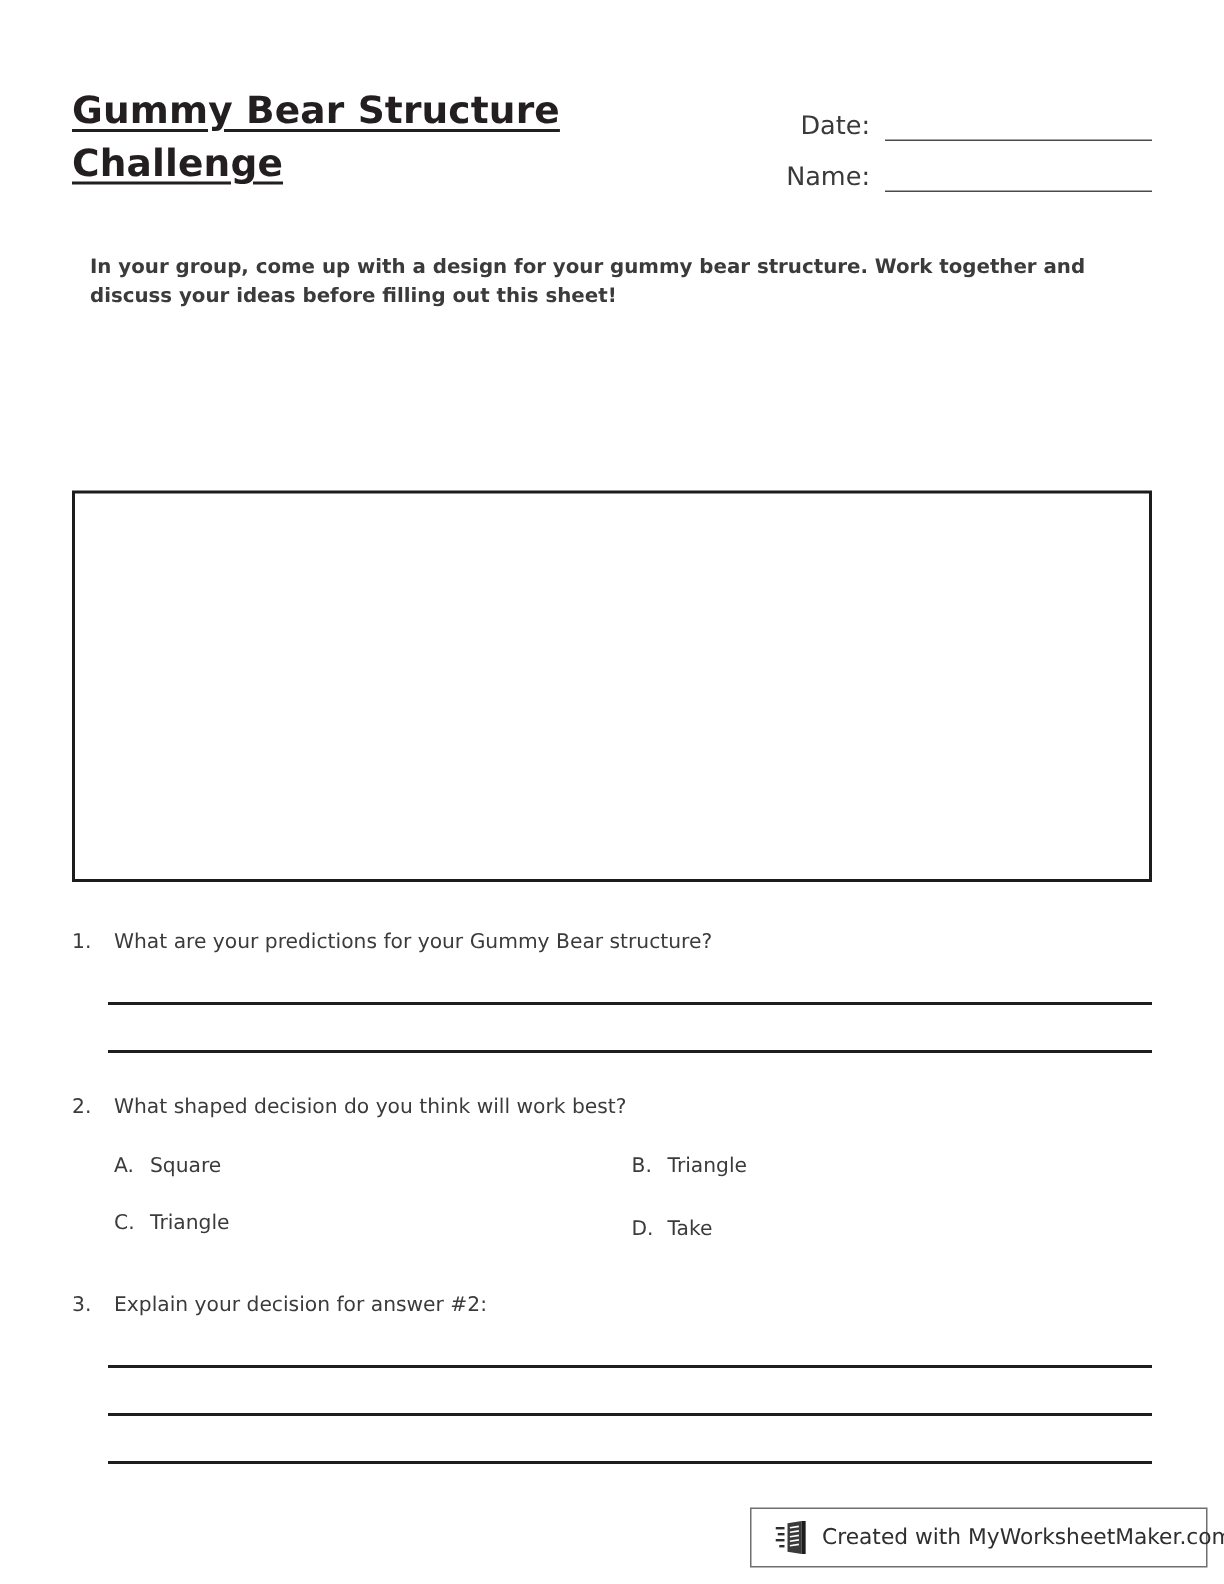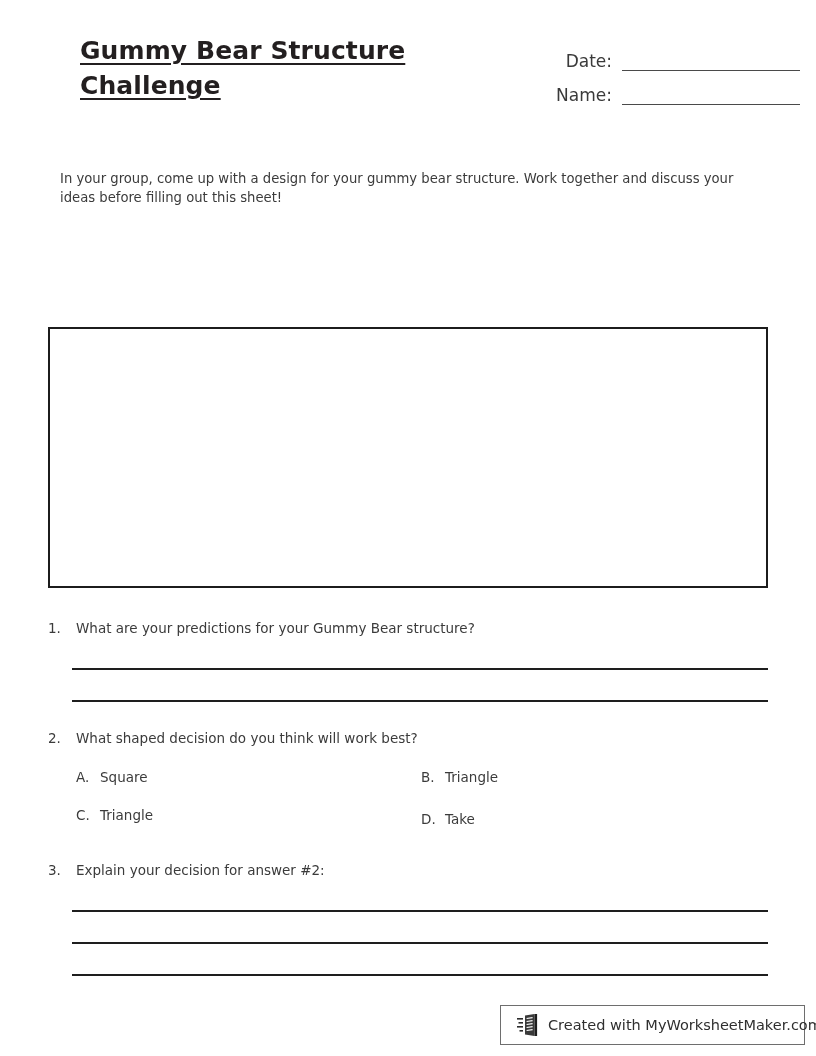--- a/index.html
+++ b/index.html
@@ -20,24 +20,23 @@
     position: absolute;
     inset: 0;
     width: 816px;
     height: 1056px;
   }
 
   
   .header {
     position: absolute;
     left: 48px;
-    top: 33px;
+    top: 56px;
     width: 720px;
     height: 84px;
-    margin-left: 32px;
   }
   .title {
     position: absolute;
     left: 0;
     top: 0;
     width: 380px;
     font-size: 25px;
     line-height: 35px;
     font-weight: bold;
     color: #231f20;
@@ -72,20 +71,21 @@
 
   
   .intro {
     position: absolute;
     left: 60px;
     top: 170px;
     width: 700px;
     font-size: 13.2px;
     line-height: 18.5px;
     color: #3b3b3b;
+    font-weight: bold;
   }
 
   
   .instruction-box {
     position: absolute;
     left: 48px;
     top: 249px;
     width: 720px;
     height: 48px;
     border: 1.4px solid #1a1a1a;

